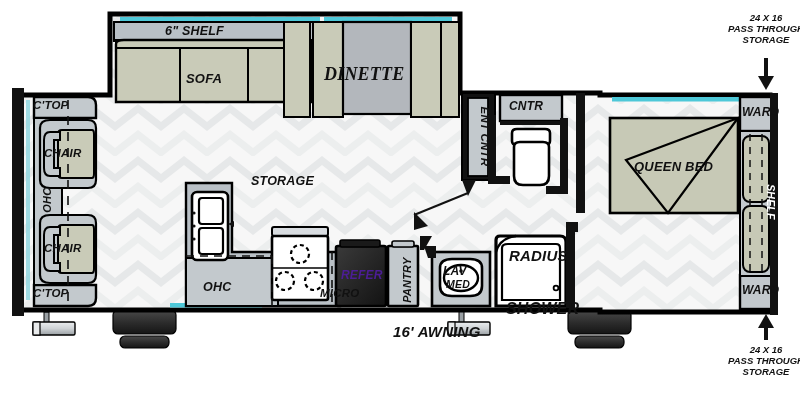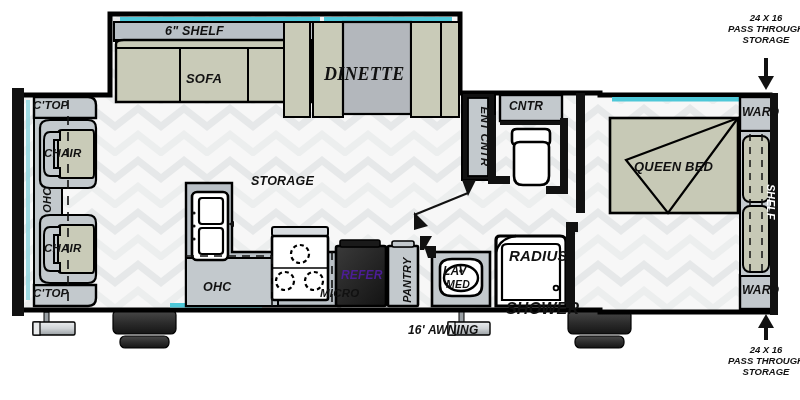--- a/index.html
+++ b/index.html
@@ -314,15 +314,15 @@
   <div class="lbl vert" style="left:752px;top:196px;font-size:10.5px;color:#fff;transform:rotate(90deg);">SHELF</div>
 
   <div class="callout" style="left:712px;top:12px;width:108px;">24 X 16
 PASS THROUGH
 STORAGE</div>
 
   <div class="callout" style="left:712px;top:344px;width:108px;">24 X 16
 PASS THROUGH
 STORAGE</div>
 
-  <div class="lbl" style="left:408px;top:324px;font-size:12px;">16' AWNING</div>
+  <div class="lbl" style="left:393px;top:324px;font-size:15px;">16' AWNING</div>
 
 </div>
 
 </body></html>

